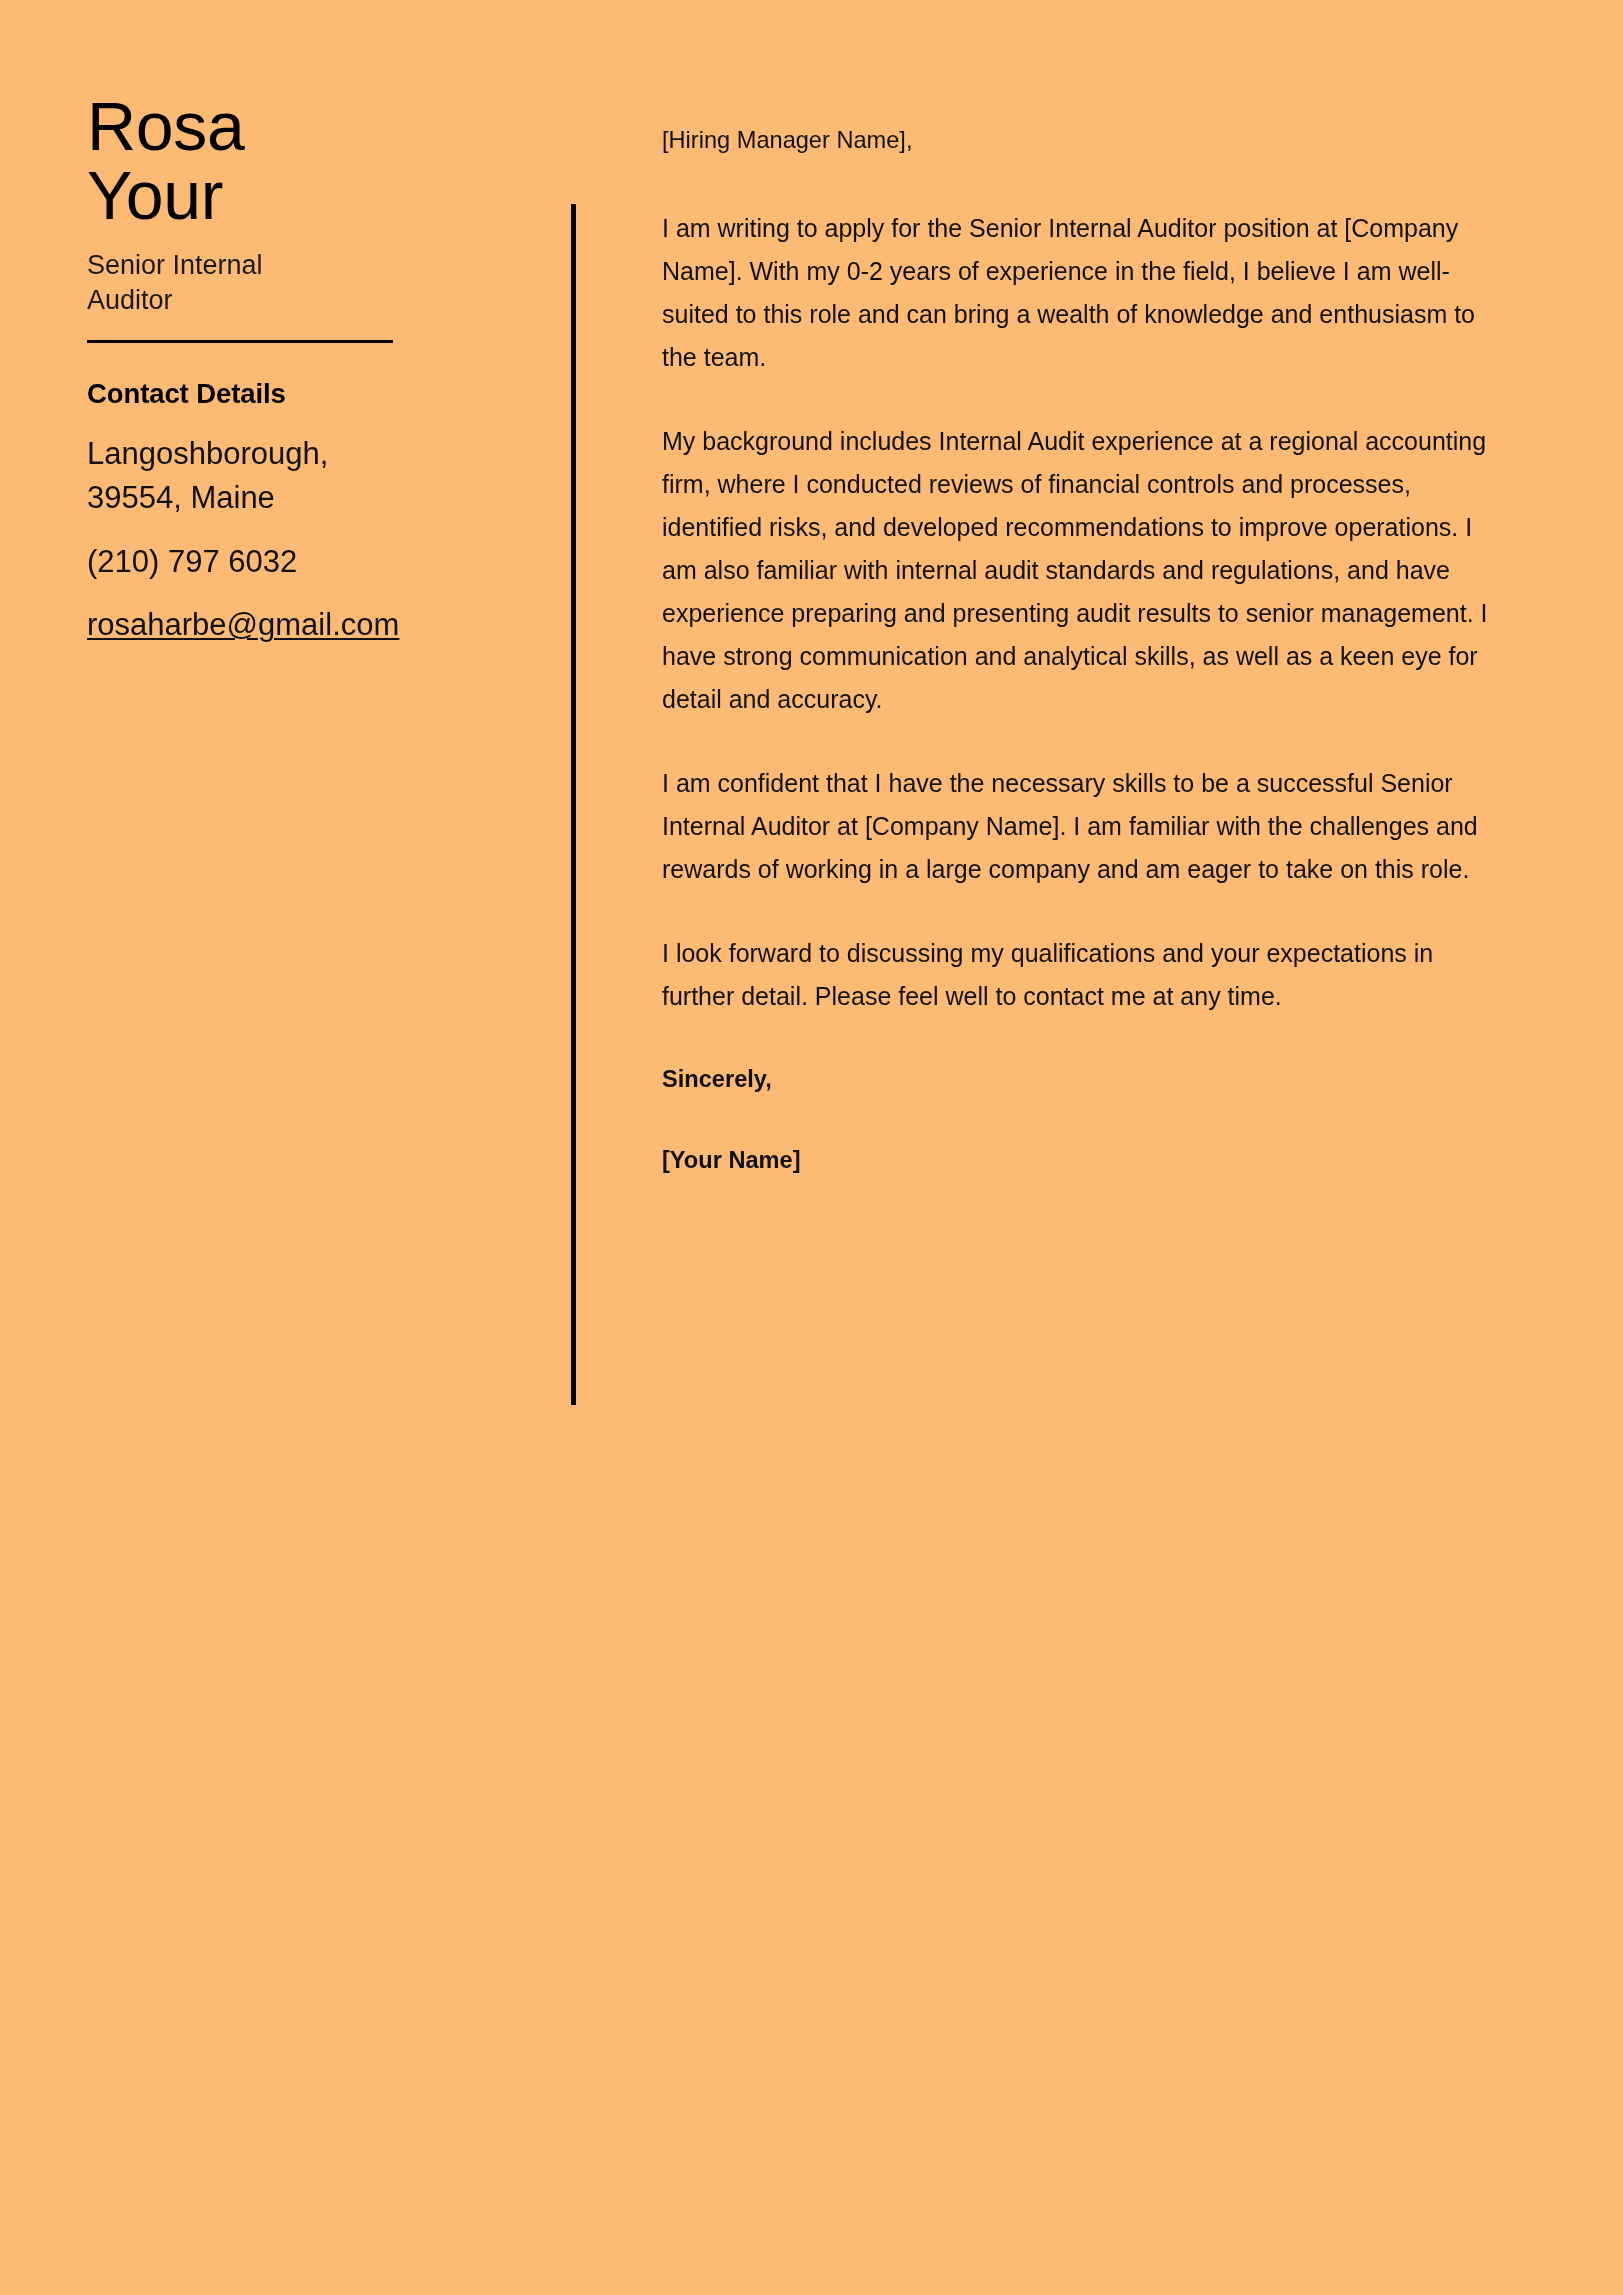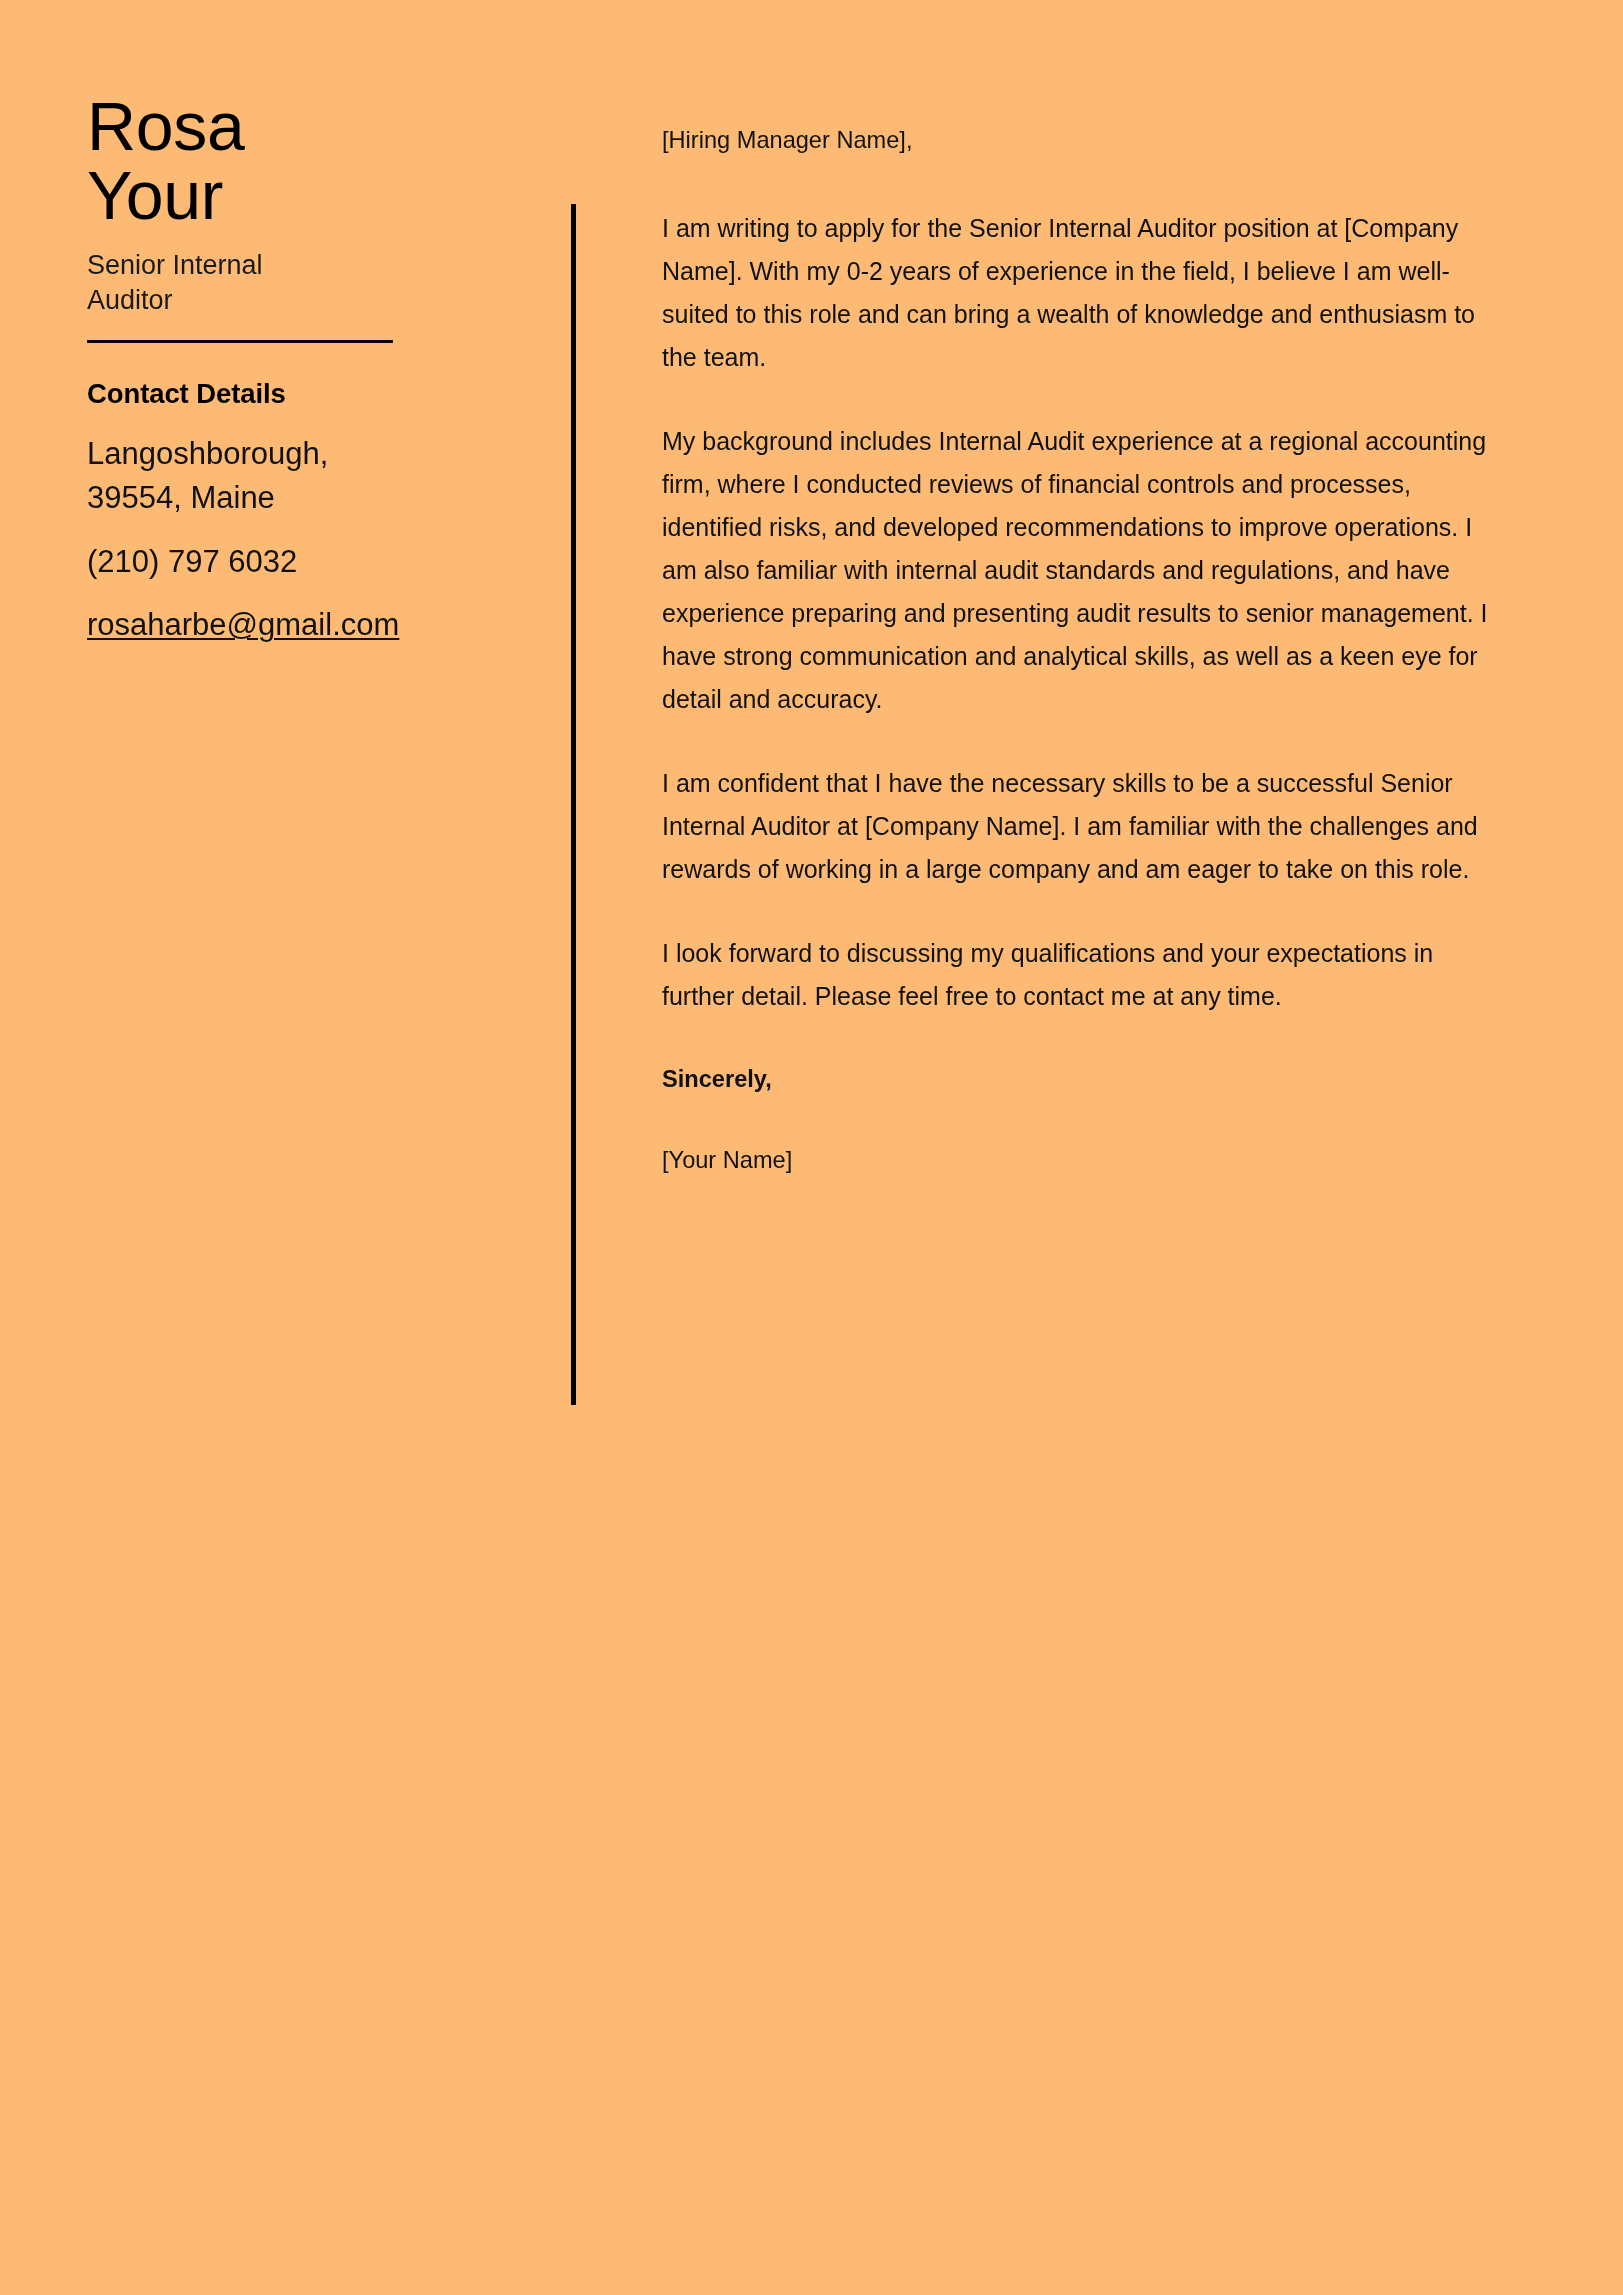--- a/index.html
+++ b/index.html
@@ -122,21 +122,21 @@
   .closing {
     font-size: 23.6px;
     font-weight: 700;
     line-height: 1.72;
     color: #111;
     margin: 0 0 41px 0;
   }
 
   .signature-name {
     font-size: 23.6px;
-    font-weight: 400;
+    font-weight: 700;
     line-height: 1.72;
     color: #111;
     margin: 0;
   }
 </style>
 </head>
 <body>
 
 <div class="page">
 
@@ -166,21 +166,21 @@
   <div class="letter">
 
     <div class="salutation">[Hiring Manager Name],</div>
 
     <p class="letter-paragraph">I am writing to apply for the Senior Internal Auditor position at [Company Name]. With my 0-2 years of experience in the field, I believe I am well-suited to this role and can bring a wealth of knowledge and enthusiasm to the team.</p>
 
     <p class="letter-paragraph">My background includes Internal Audit experience at a regional accounting firm, where I conducted reviews of financial controls and processes, identified risks, and developed recommendations to improve operations. I am also familiar with internal audit standards and regulations, and have experience preparing and presenting audit results to senior management. I have strong communication and analytical skills, as well as a keen eye for detail and accuracy.</p>
 
     <p class="letter-paragraph">I am confident that I have the necessary skills to be a successful Senior Internal Auditor at [Company Name]. I am familiar with the challenges and rewards of working in a large company and am eager to take on this role.</p>
 
-    <p class="letter-paragraph">I look forward to discussing my qualifications and your expectations in further detail. Please feel free to contact me at any time.</p>
+    <p class="letter-paragraph">I look forward to discussing my qualifications and your expectations in further detail. Please feel well to contact me at any time.</p>
 
     <div class="closing">Sincerely,</div>
 
     <div class="signature-name">[Your Name]</div>
 
   </div>
 
 </div>
 
 

